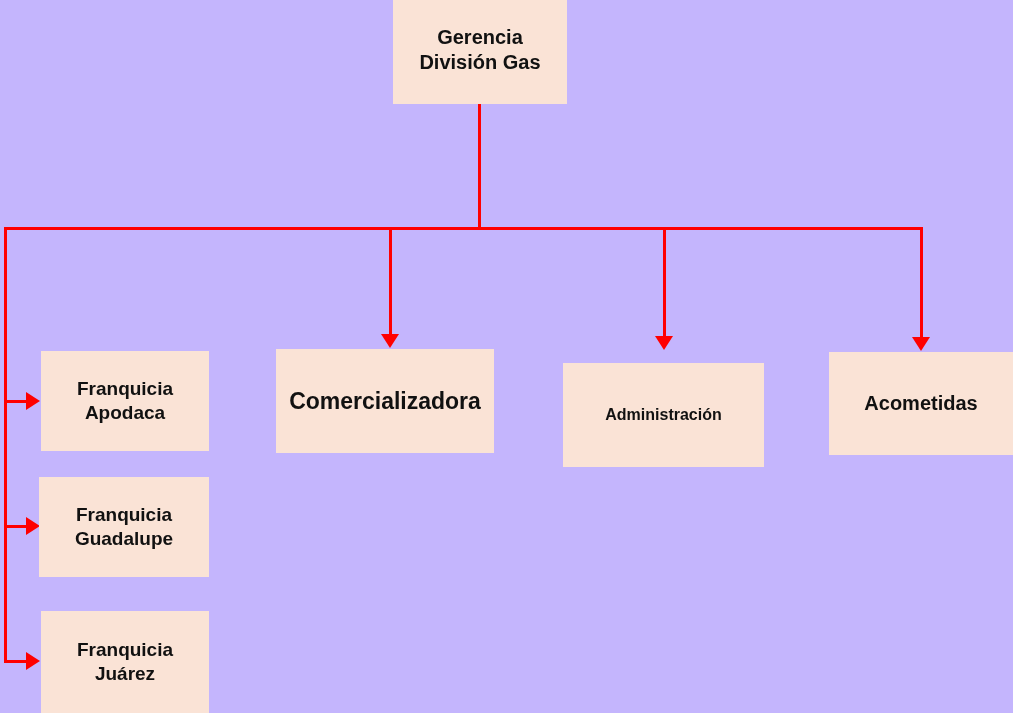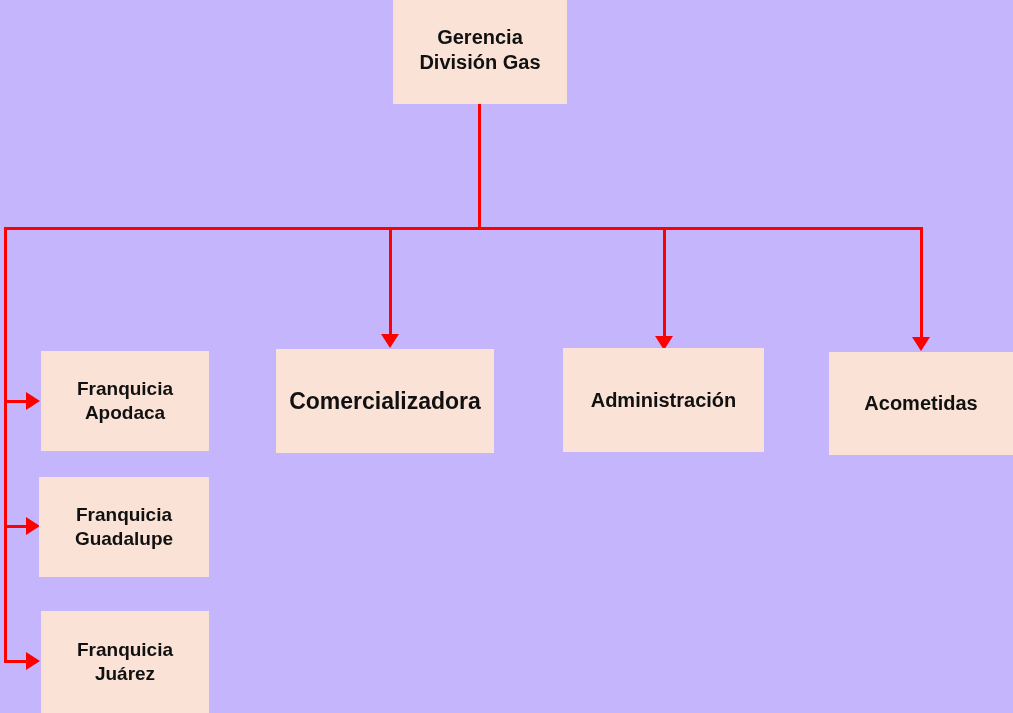--- a/index.html
+++ b/index.html
@@ -29,21 +29,21 @@
     white-space: pre-line;
   }
   .node-label {
     display: block;
     width: 100%;
     padding: 0 6px;
     box-sizing: border-box;
   }
   .n-root      { left: 393px; top: -4px;  width: 174px; height: 108px; font-size: 20px; }
   .n-com       { left: 276px; top: 349px; width: 218px; height: 104px; font-size: 23px; }
-  .n-adm       { left: 563px; top: 348px; width: 201px; height: 104px; font-size: 20px; }
+  .n-adm       { left: 563px; top: 363px; width: 201px; height: 104px; font-size: 16px; }
   .n-aco       { left: 829px; top: 352px; width: 184px; height: 103px; font-size: 20px; }
   .n-fr1       { left: 41px;  top: 351px; width: 168px; height: 100px; font-size: 19px; }
   .n-fr2       { left: 39px;  top: 477px; width: 170px; height: 100px; font-size: 19px; }
   .n-fr3       { left: 41px;  top: 611px; width: 168px; height: 102px; font-size: 19px; }
 
   .edge {
     position: absolute;
     background: #FF0000;
   }
   .v { width: 3px; }

